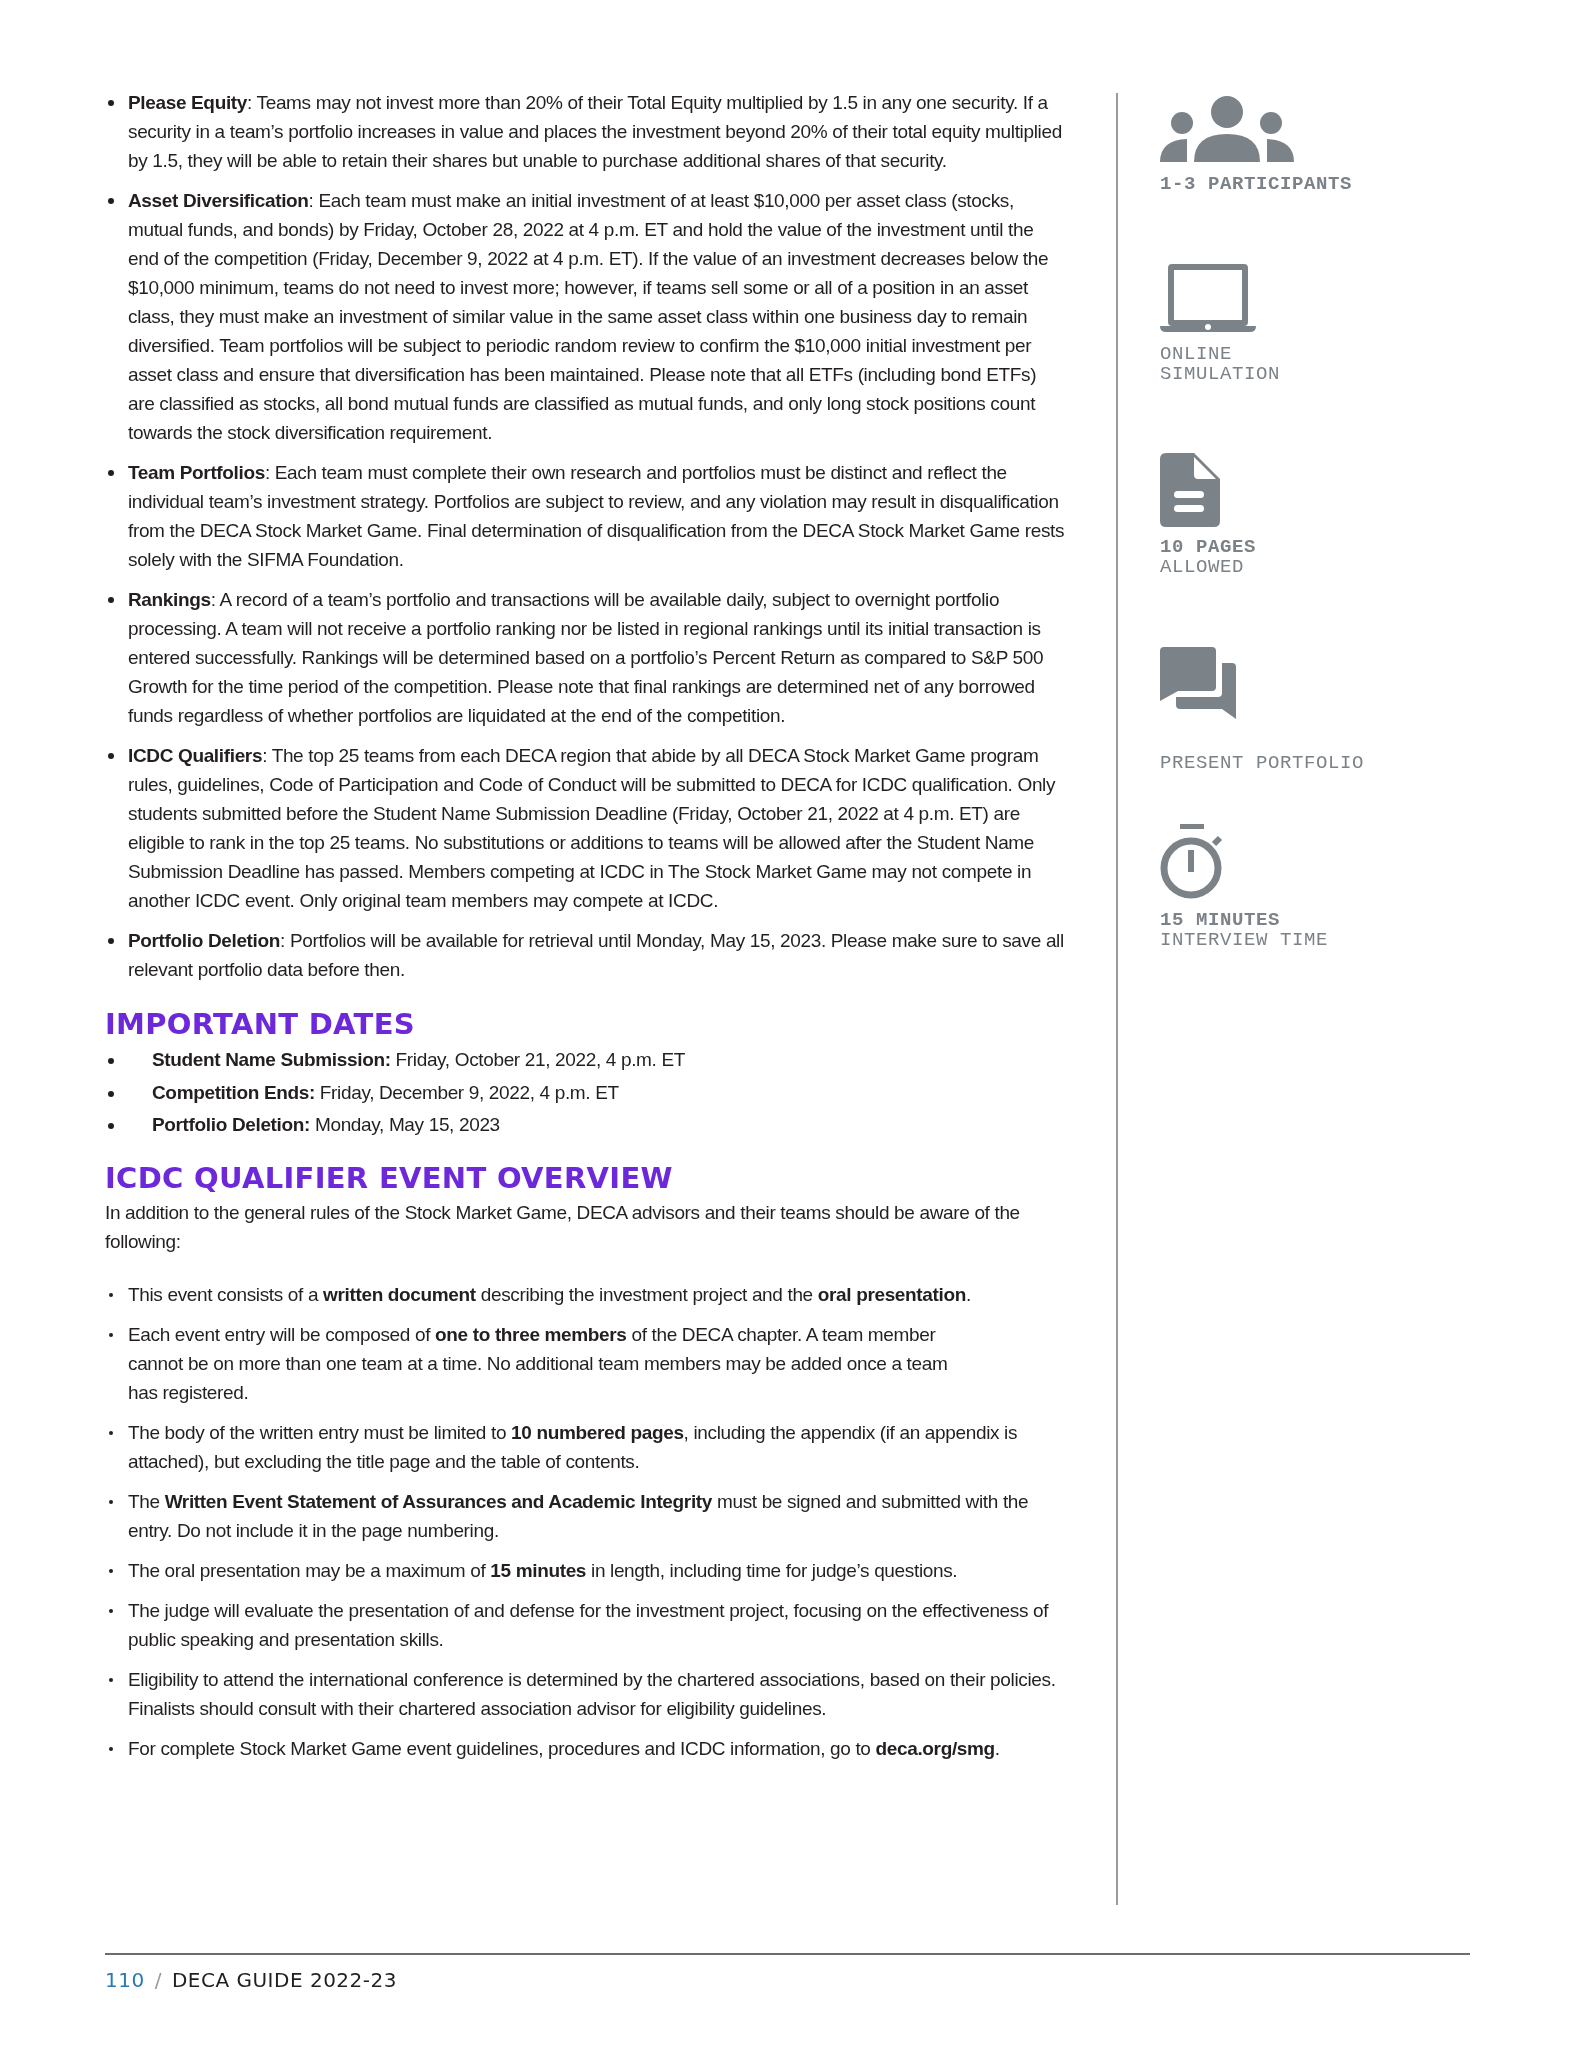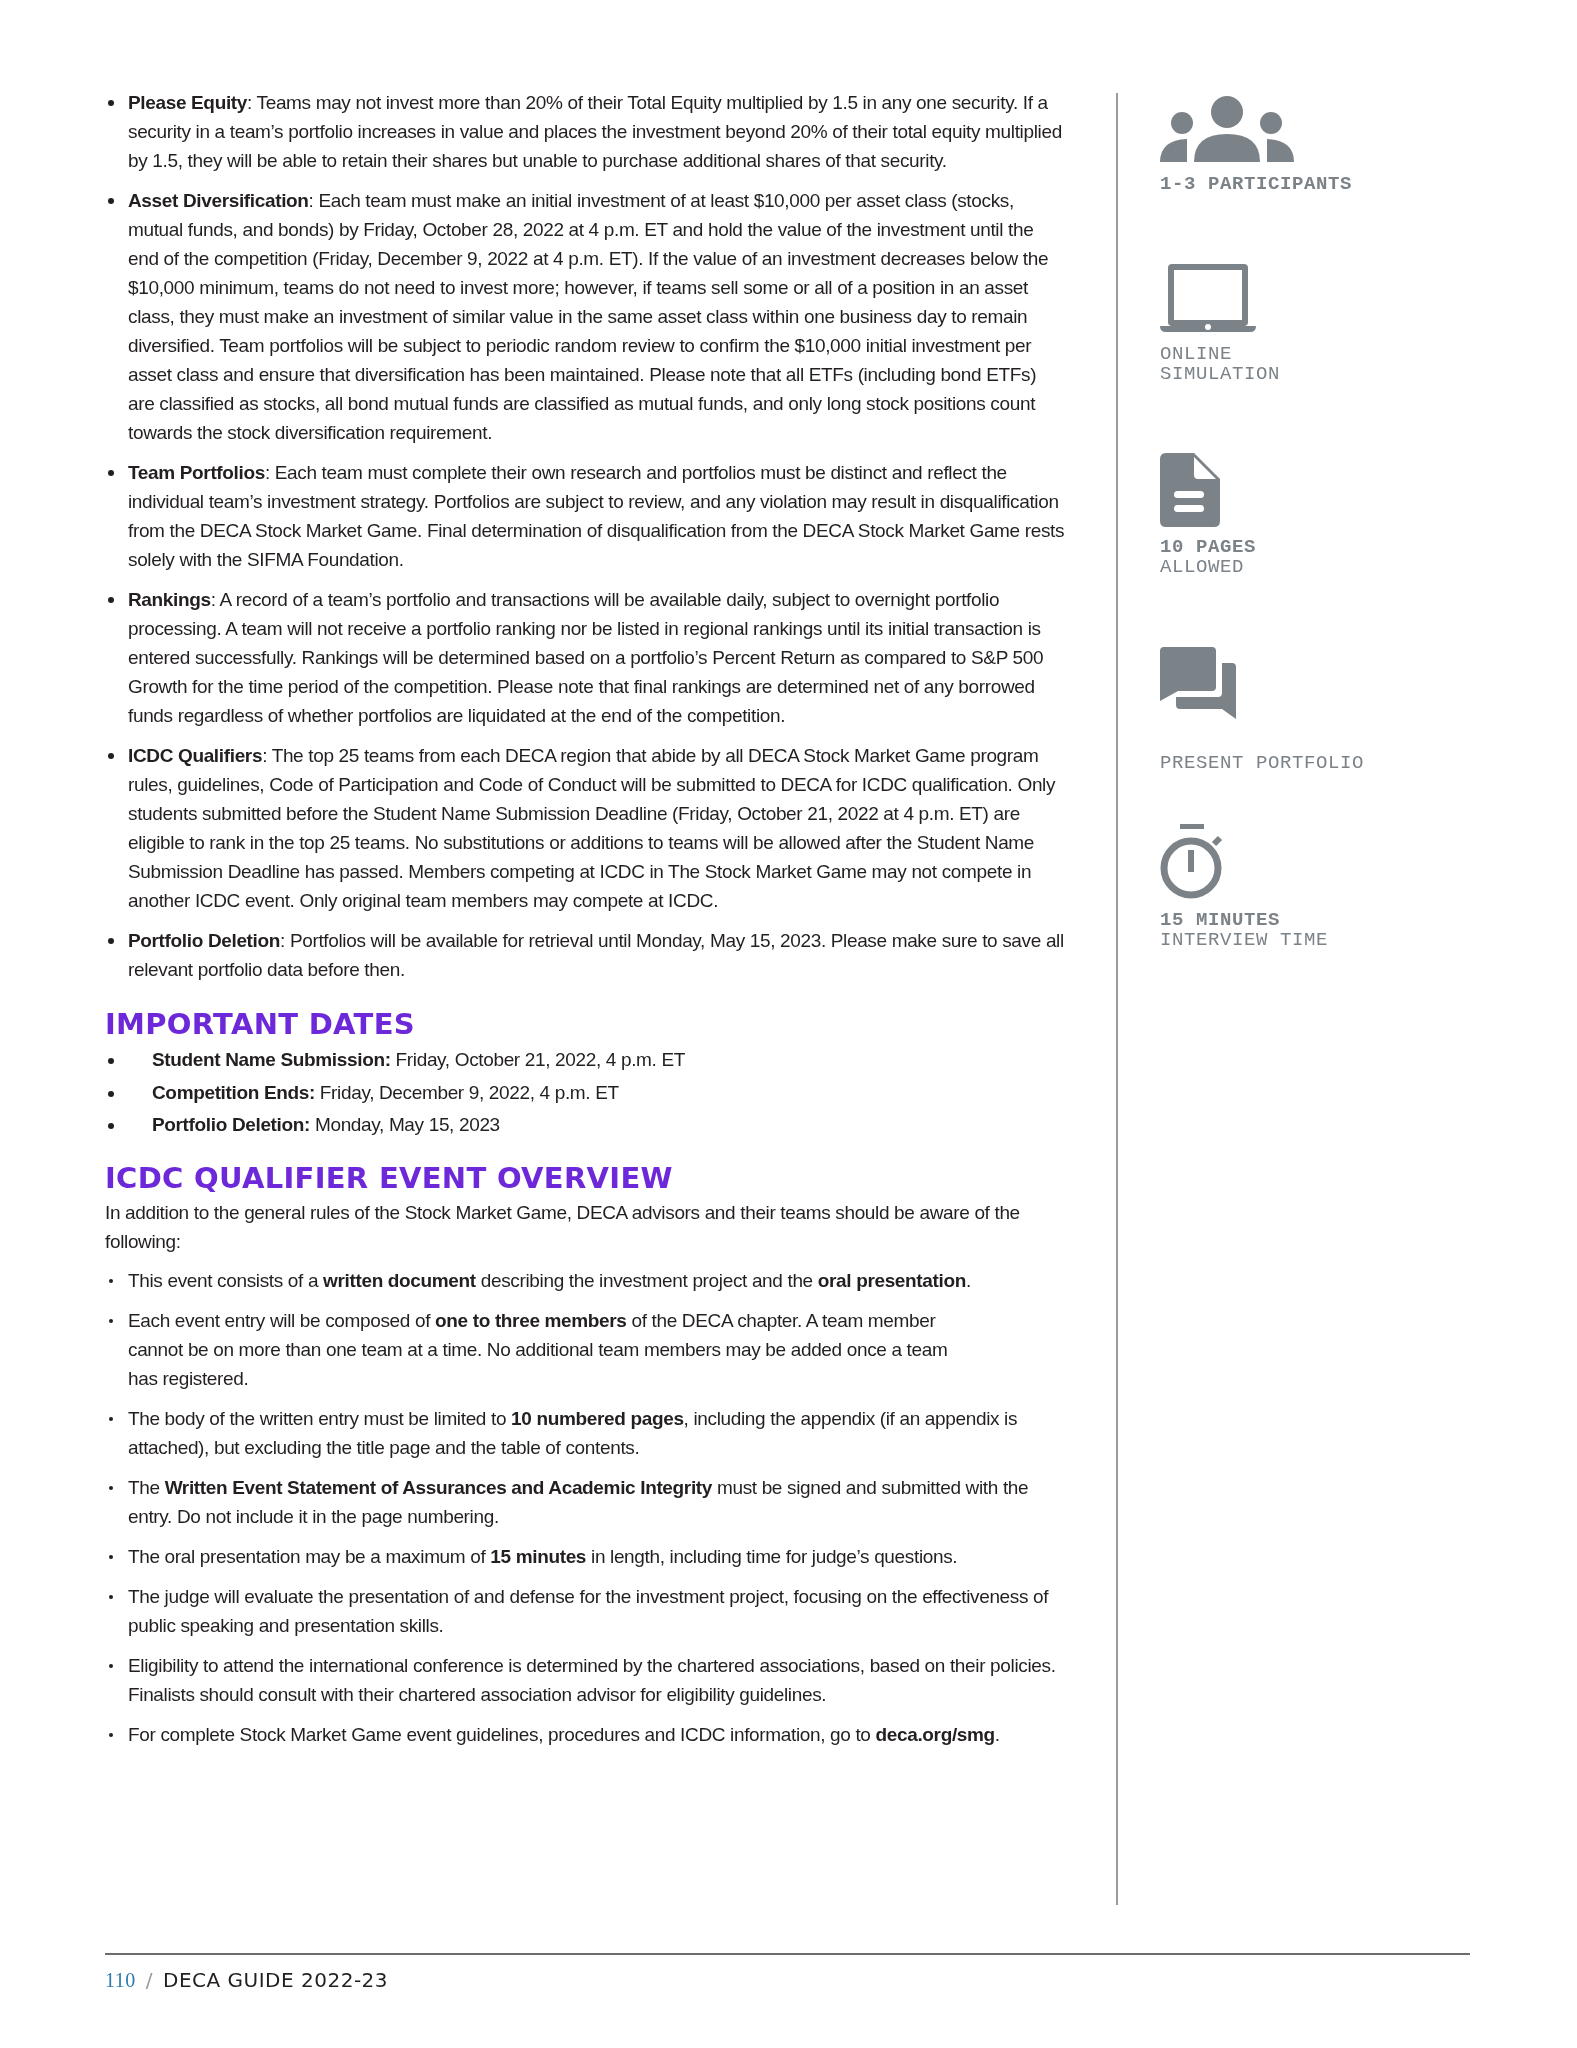--- a/index.html
+++ b/index.html
@@ -23,21 +23,21 @@
     margin: 22px 0 2px 0; color: #6d28d9;
     font-family: "DejaVu Sans", sans-serif; font-weight: bold;
     font-size: 29px; line-height: 36px; letter-spacing: 0.3px;
   }
   ul.dates { list-style: none; margin: 0; padding: 0; }
   ul.dates li { position: relative; padding-left: 47px; line-height: 32.5px; }
   ul.dates li::before {
     content: ""; position: absolute; left: 3px; top: 14px;
     width: 6px; height: 6px; border-radius: 50%; background: #231f20;
   }
-  p.intro { margin: 0 0 10px 0; }
+  p.intro { margin: 0 0 24px 0; }
   ul.overview { list-style: none; margin: 0; padding: 0; }
   ul.overview li { position: relative; padding-left: 23px; margin-bottom: 11px; }
   ul.overview li::before {
     content: ""; position: absolute; left: 4px; top: 13px;
     width: 4px; height: 4px; border-radius: 50%; background: #231f20;
   }
   .divider-v {
     position: absolute; left: 1116px; top: 93px; width: 2px; height: 1812px;
     background: #9a9a9a;
   }
@@ -53,21 +53,21 @@
   .side-label .l2 { font-weight: normal; display: block; }
   .footer-rule {
     position: absolute; left: 105px; top: 1953px; width: 1365px; height: 2px;
     background: #6d6d6d;
   }
   .footer {
     position: absolute; left: 105px; top: 1968px;
     font-family: "DejaVu Sans", sans-serif; font-size: 20px; color: #231f20;
     letter-spacing: 0.5px;
   }
-  .footer .pg { color: #2a7ab0; font-family: Liberation Serif, serif; }
+  .footer .pg { color: #2a7ab0; }
   .footer .sep { color: #9a9a9a; margin: 0 10px; }
 </style>
 </head>
 <body>
 
 <div class="main">
   <ul class="rules">
     <li><b>Please Equity</b><span>: Teams may not invest more than 20% of their Total Equity multiplied by 1.5 in any one security. If a security in a team’s portfolio increases in value and places the investment beyond 20% of their total equity multiplied by 1.5, they will be able to retain their shares but unable to purchase additional shares of that security.</span></li>
     <li><b>Asset Diversification</b><span>: Each team must make an initial investment of at least $10,000 per asset class (stocks, mutual funds, and bonds) by Friday, October 28, 2022 at 4 p.m. ET and hold the value of the investment until the end of the competition (Friday, December 9, 2022 at 4 p.m. ET). If the value of an investment decreases below the $10,000 minimum, teams do not need to invest more; however, if teams sell some or all of a position in an asset class, they must make an investment of similar value in the same asset class within one business day to remain diversified. Team portfolios will be subject to periodic random review to confirm the $10,000 initial investment per asset class and ensure that diversification has been maintained. Please note that all ETFs (including bond ETFs) are classified as stocks, all bond mutual funds are classified as mutual funds, and only long stock positions count towards the stock diversification requirement.</span></li>
     <li><b>Team Portfolios</b><span>: Each team must complete their own research and portfolios must be distinct and reflect the individual team’s investment strategy. Portfolios are subject to review, and any violation may result in disqualification from the DECA Stock Market Game. Final determination of disqualification from the DECA Stock Market Game rests solely with the SIFMA Foundation.</span></li>

